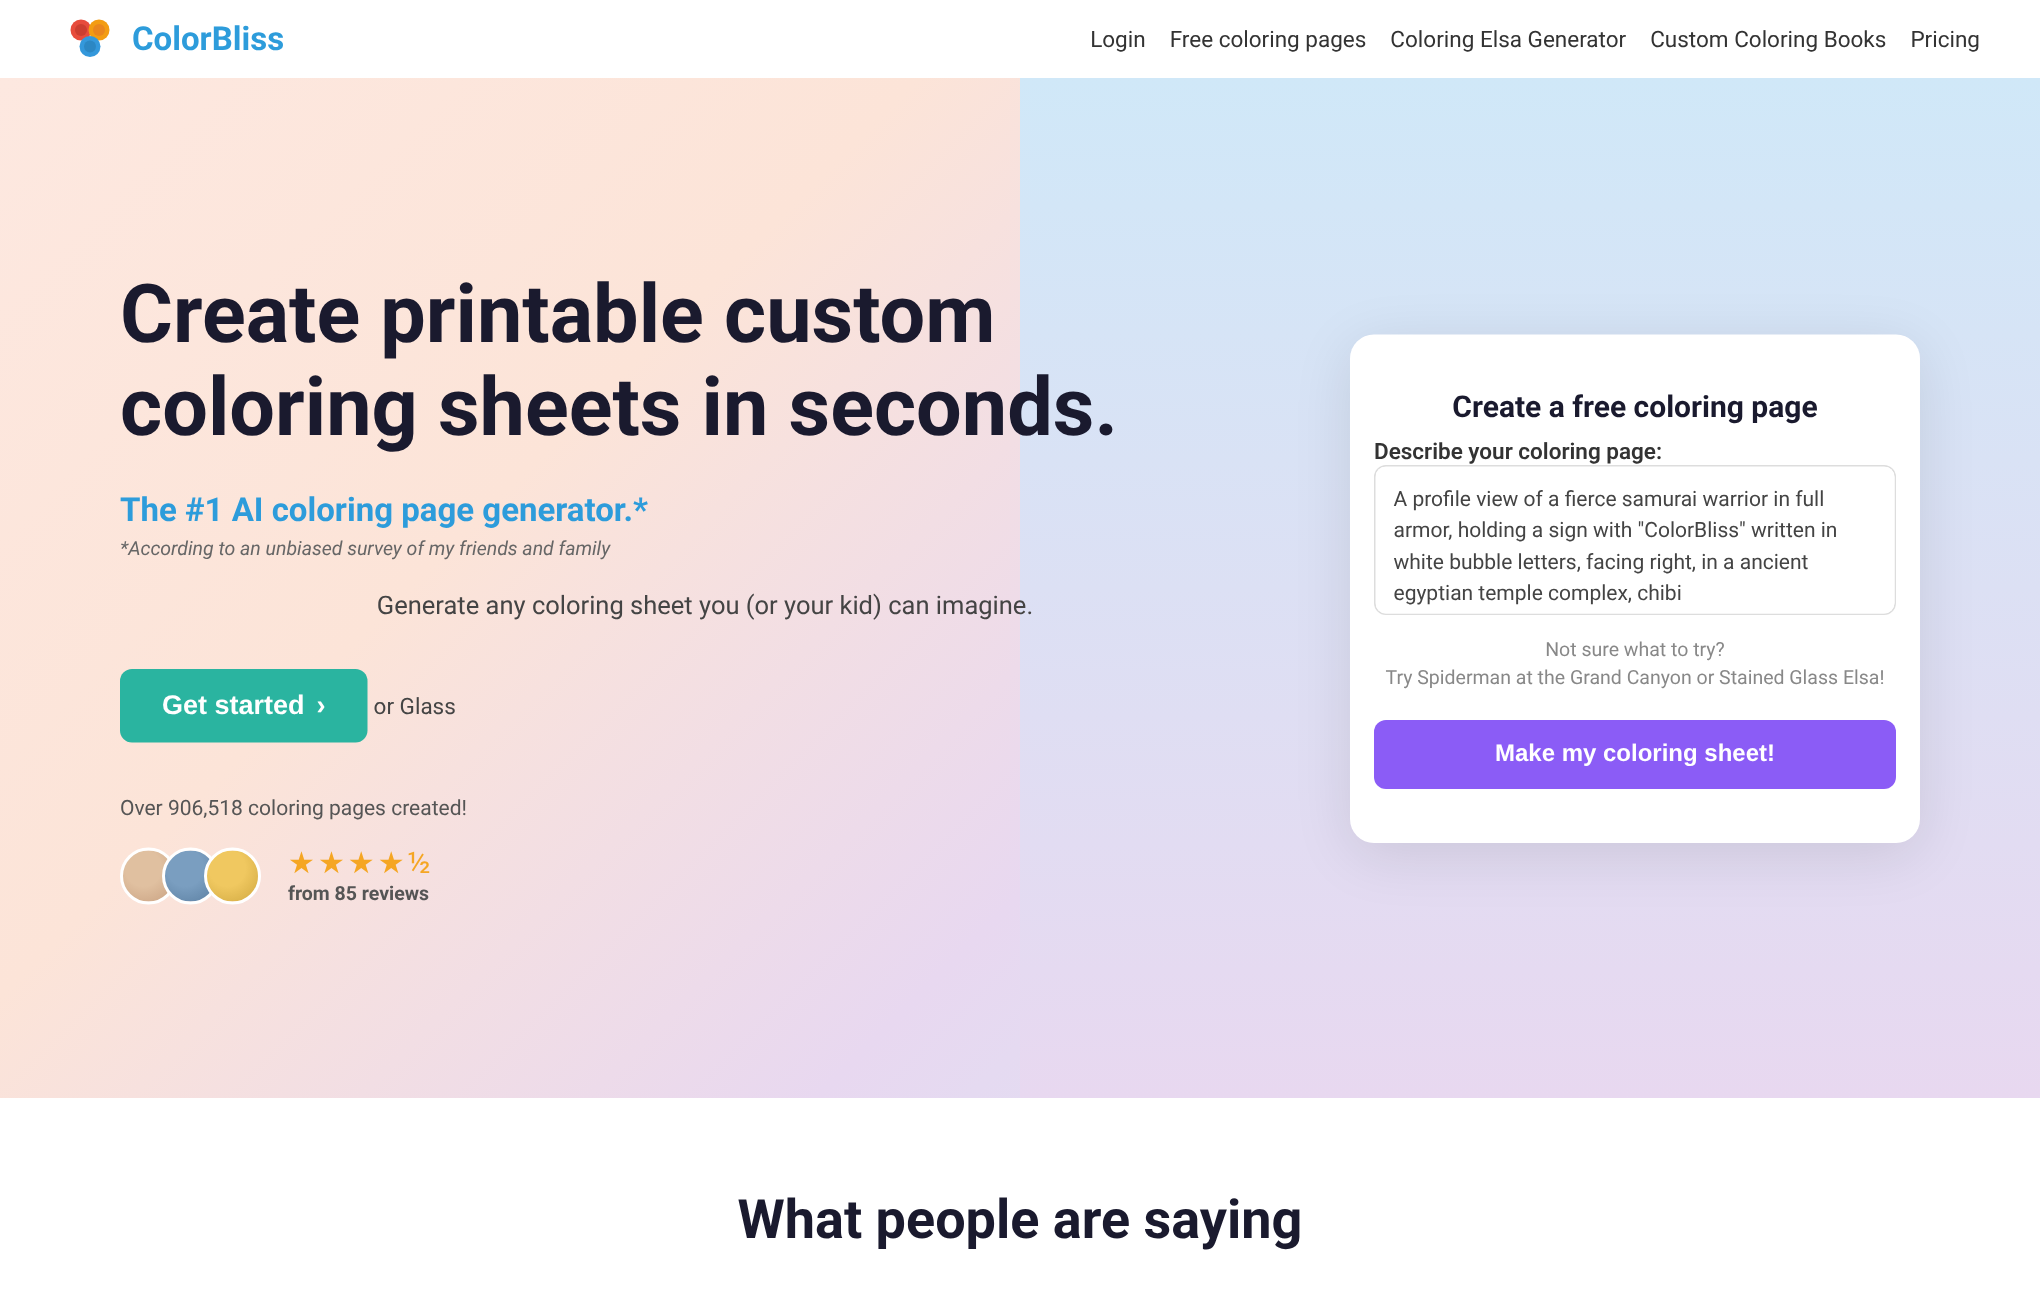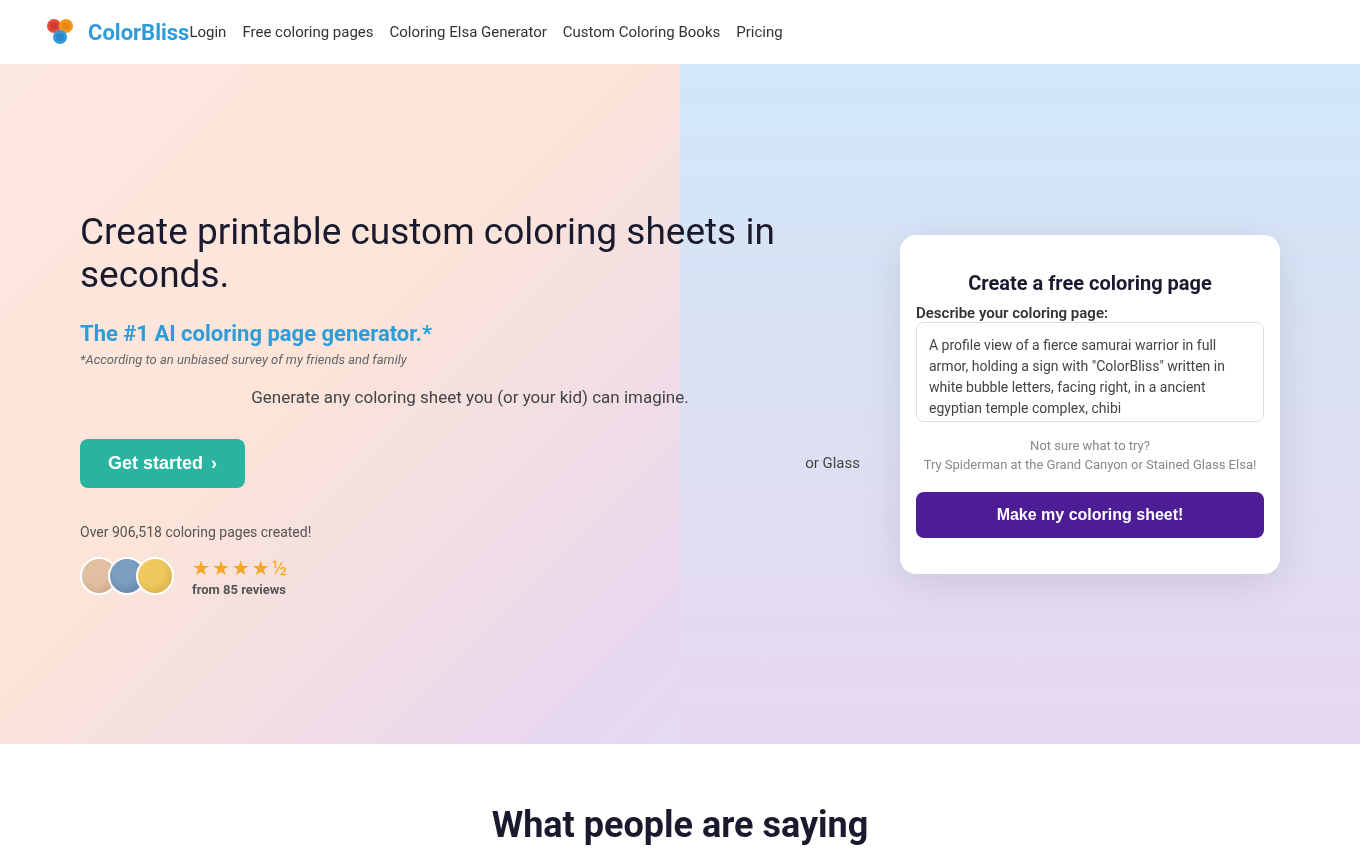--- a/index.html
+++ b/index.html
@@ -2,23 +2,23 @@
 <html><head>
   <meta charset="utf-8">
   <style>
     * { margin: 0; padding: 0; box-sizing: border-box; }
     body { font-family: -apple-system, BlinkMacSystemFont, 'Segoe UI', Roboto, sans-serif; overflow-x: hidden; }
 
     
     nav {
       display: flex;
       align-items: center;
-      justify-content: flex-start;
+      justify-content: space-between;
       padding: 0 40px;
-      height: 64px;
+      height: 52px;
       background: #fff;
       position: relative;
       z-index: 10;
     }
     .nav-logo {
       display: flex;
       align-items: center;
       gap: 8px;
       text-decoration: none;
     }
@@ -50,22 +50,22 @@
       display: flex;
       align-items: center;
       padding: 60px 80px;
       position: relative;
     }
     .hero-left {
       flex: 1;
       padding-right: 40px;
     }
     .hero-title {
-      font-size: 37px;
-      font-weight: 400;
+      font-size: 54px;
+      font-weight: 700;
       color: #1a1a2e;
       line-height: 1.15;
       margin-bottom: 24px;
     }
     .hero-subtitle {
       font-size: 22px;
       font-weight: 700;
       color: #2d9cdb;
       margin-bottom: 6px;
     }
@@ -79,21 +79,20 @@
       font-size: 17px;
       color: #444;
       margin-bottom: 32px;
       text-align: center;
     }
     .hero-cta {
       display: flex;
       align-items: center;
       gap: 4px;
       margin-bottom: 36px;
-      justify-content: space-between;
     }
     .btn-get-started {
       background: #2ab4a0;
       color: #fff;
       border: none;
       border-radius: 8px;
       padding: 14px 28px;
       font-size: 18px;
       font-weight: 600;
       cursor: pointer;
@@ -196,21 +195,21 @@
       margin-bottom: 4px;
     }
     .card-hint-examples {
       font-size: 13px;
       color: #888;
       text-align: center;
       margin-bottom: 20px;
     }
     .btn-make {
       width: 100%;
-      background: #4c1d95;
+      background: #8b5cf6;
       color: #fff;
       border: none;
       border-radius: 8px;
       padding: 14px;
       font-size: 16px;
       font-weight: 600;
       cursor: pointer;
     }
 
     

